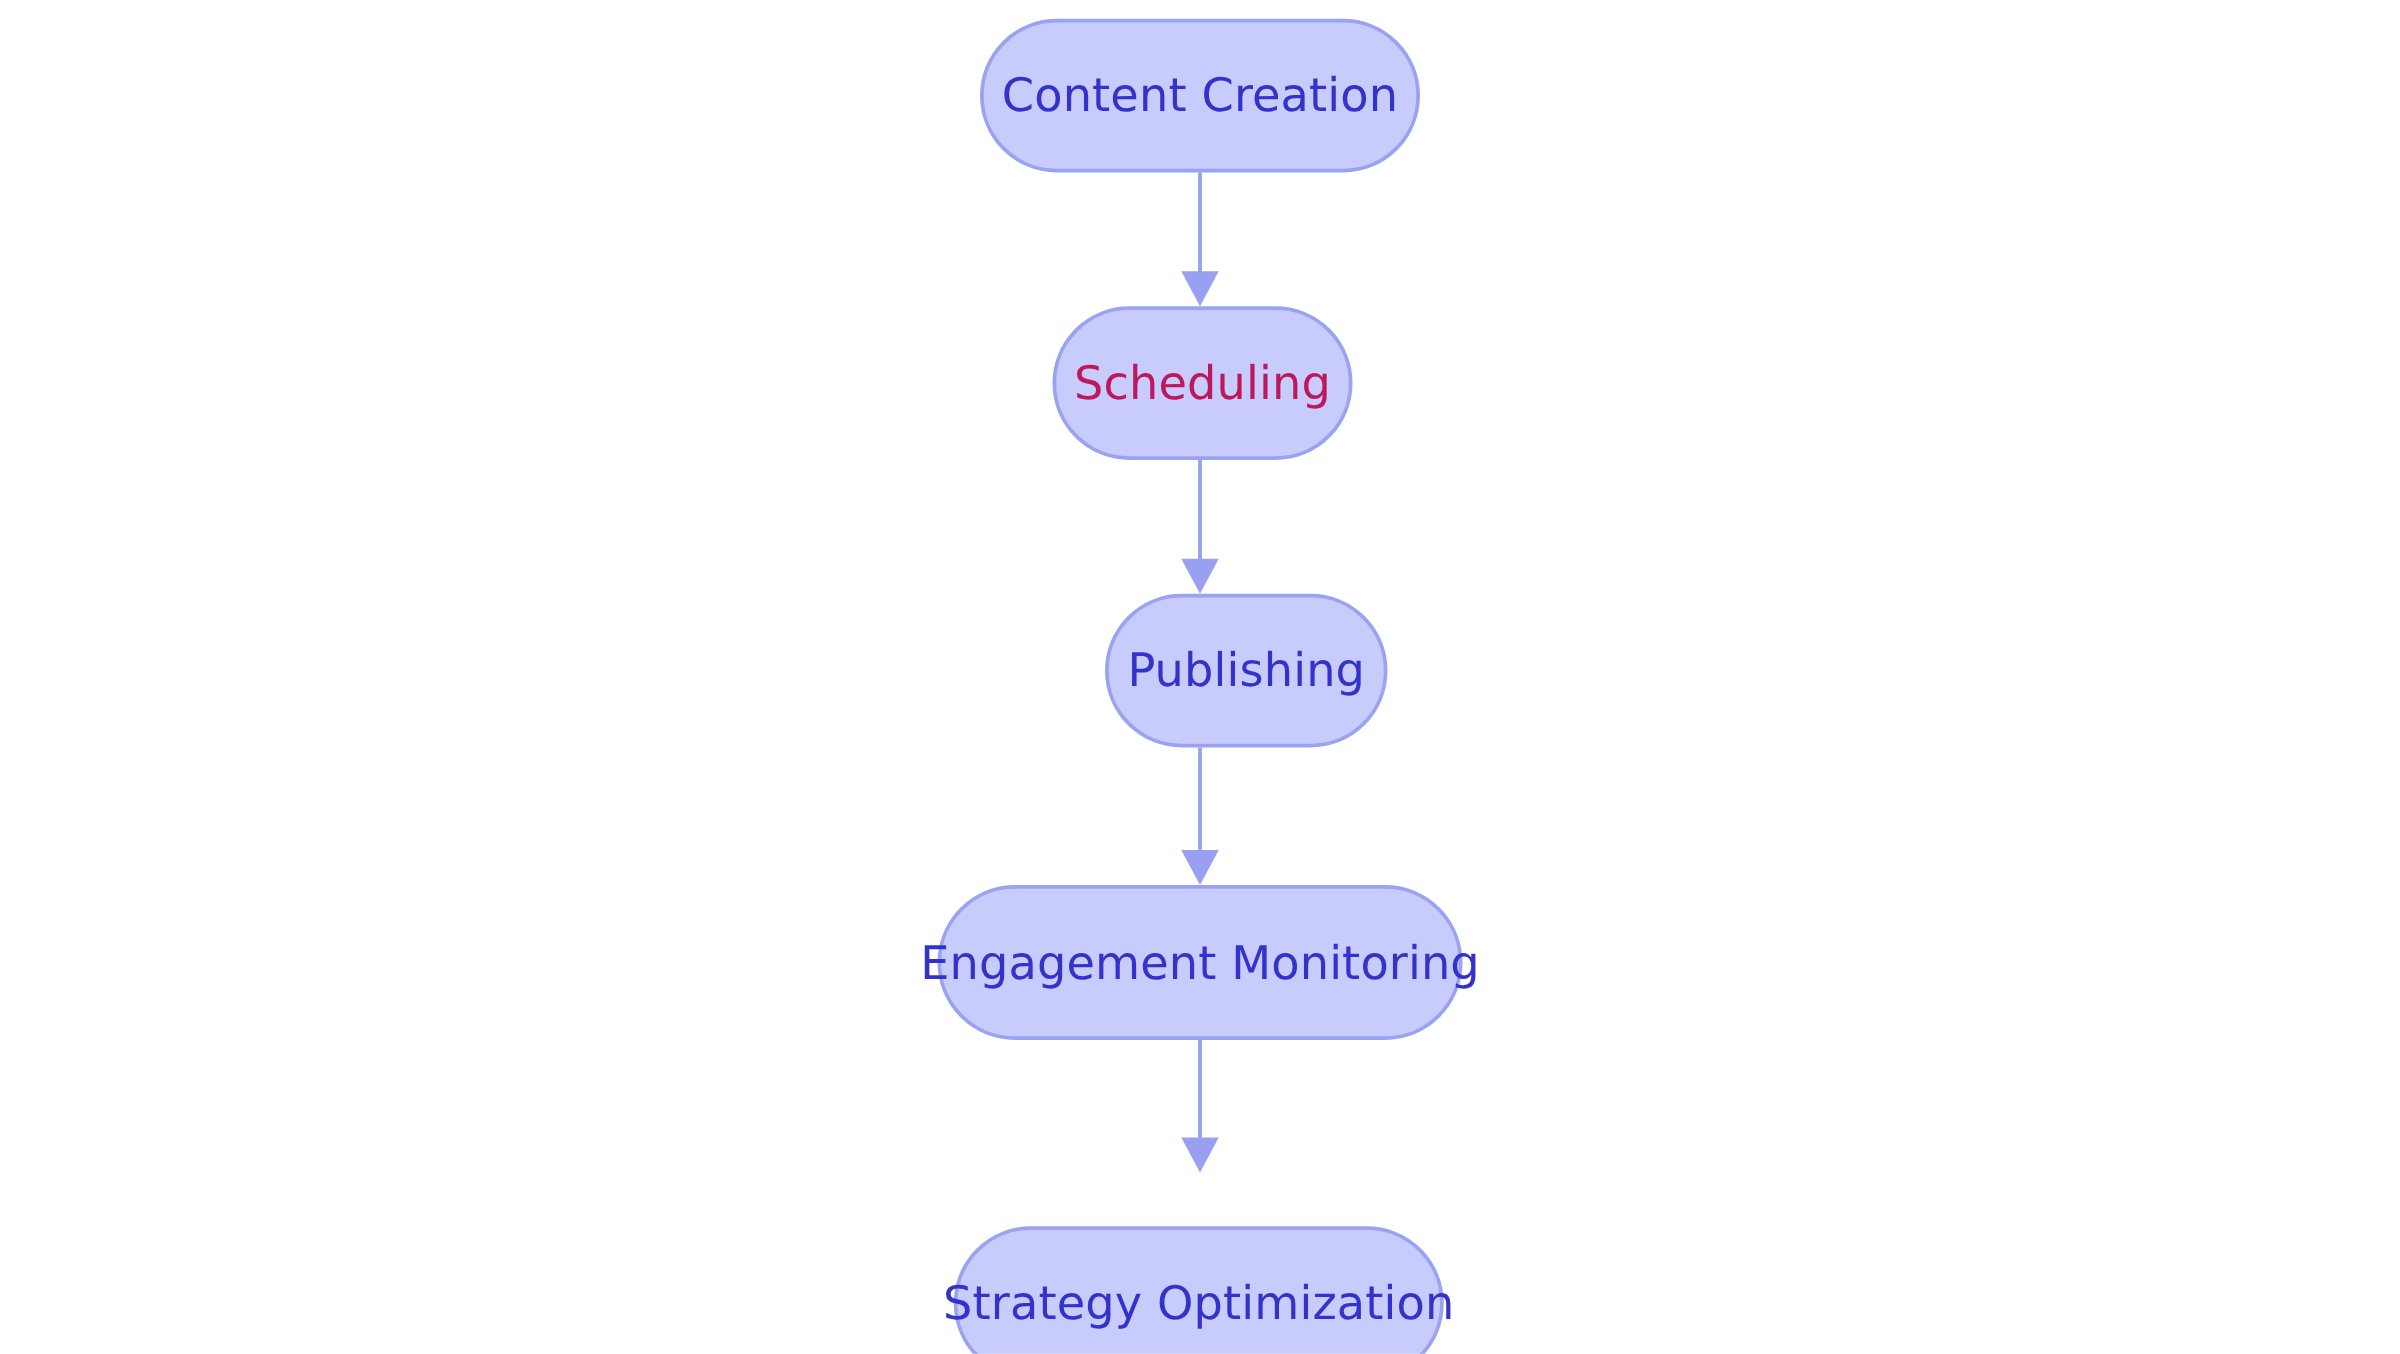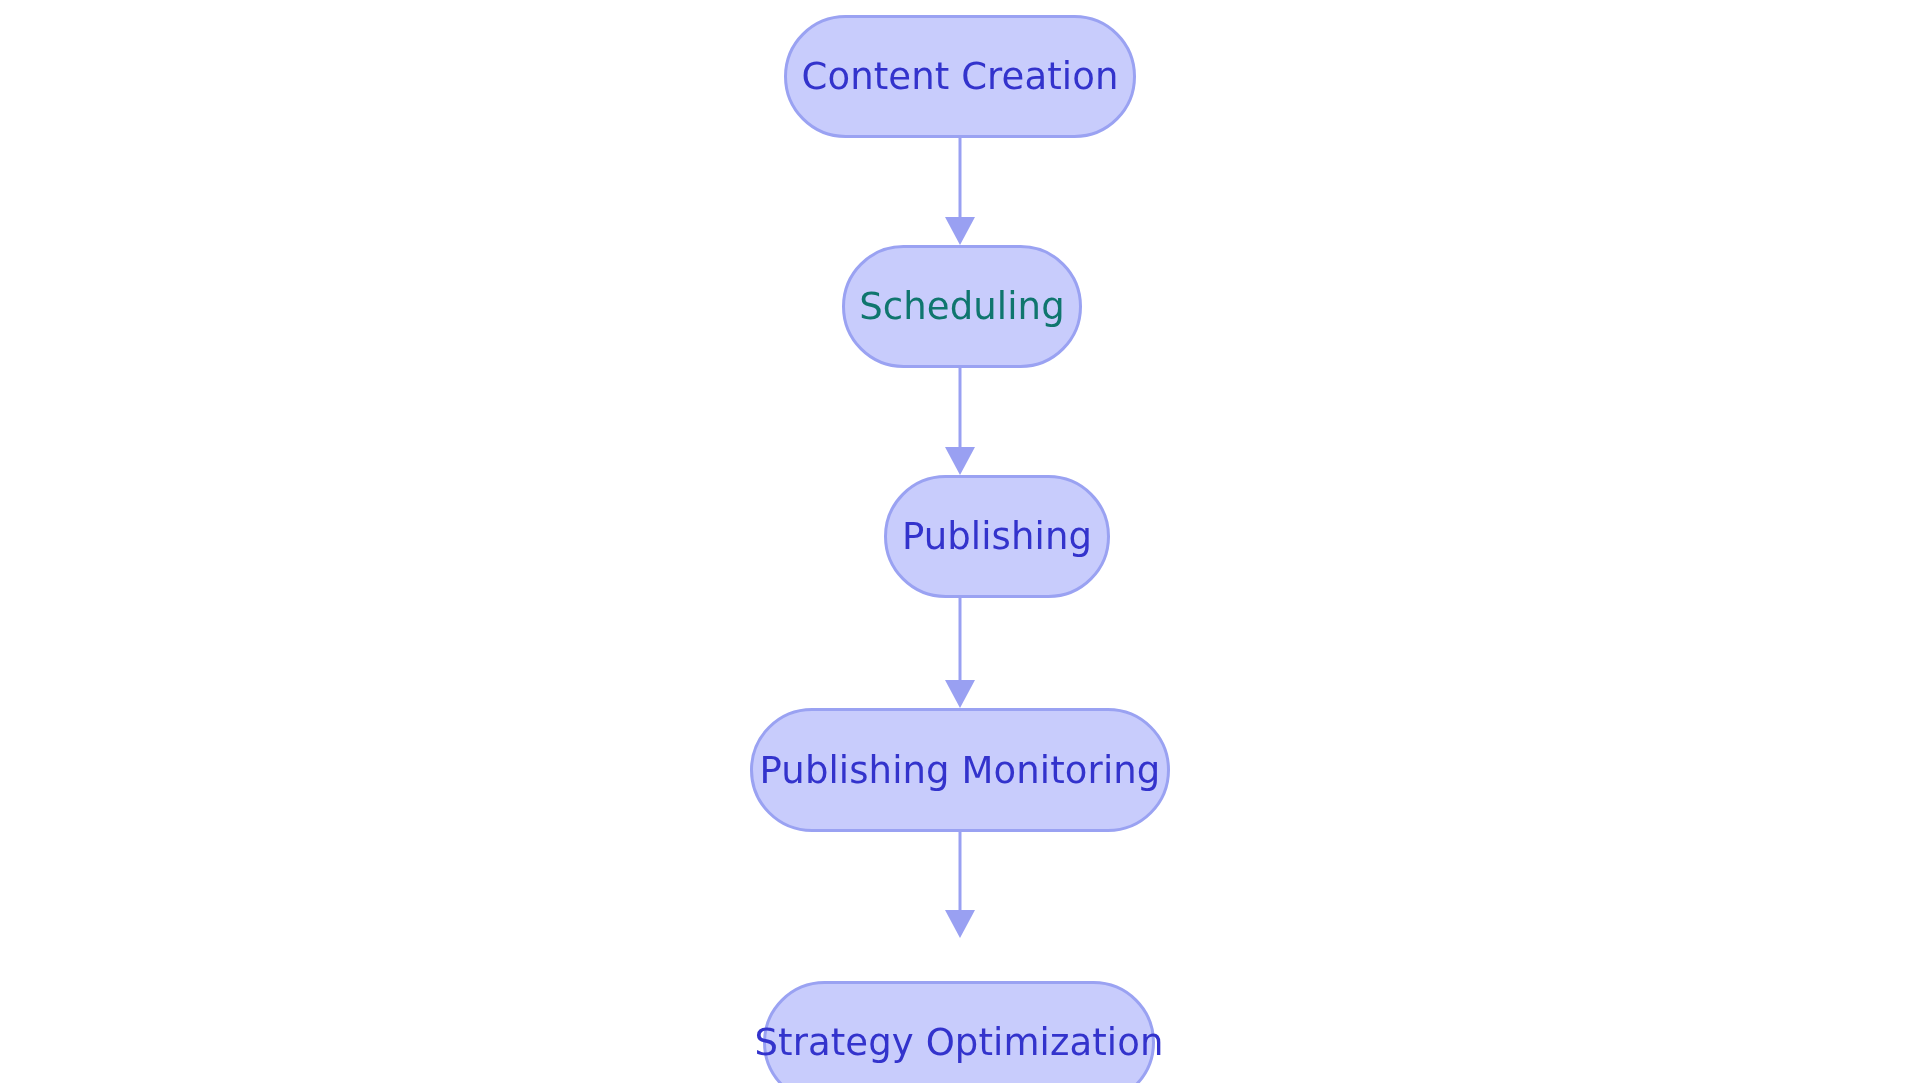--- a/index.html
+++ b/index.html
@@ -79,29 +79,29 @@
       <svg width="30" height="106" viewBox="0 0 30 106">
         <line x1="15" y1="0" x2="15" y2="80" stroke="#99A0F2" stroke-width="3"></line>
         <polygon points="0,78 30,78 15,106" fill="#99A0F2"></polygon>
       </svg>
     </div>
 
   <div class="node" id="node-0" style="left: 784px; top: 15px; width: 352px; height: 123px; background: rgb(200, 204, 252); border-color: rgb(154, 162, 242); color: rgb(51, 51, 204); justify-content: center;">
     <span class="node-label">Content Creation</span>
   </div>
 
-  <div class="node" id="node-1" style="left: 842px; top: 245px; width: 240px; height: 123px; background: rgb(200, 204, 252); border-color: rgb(154, 162, 242); color: #0f766e;">
+  <div class="node" id="node-1" style="left: 842px; top: 245px; width: 240px; height: 123px; background: rgb(200, 204, 252); border-color: rgb(154, 162, 242); color: #be185d;">
     <span class="node-label">Scheduling</span>
   </div>
 
   <div class="node" id="node-2" style="left: 884px; top: 475px; width: 226px; height: 123px; background: rgb(200, 204, 252); border-color: rgb(154, 162, 242); color: rgb(51, 51, 204);">
     <span class="node-label">Publishing</span>
   </div>
 
   <div class="node" id="node-3" style="left: 750px; top: 708px; width: 420px; height: 124px; background: rgb(200, 204, 252); border-color: rgb(154, 162, 242); color: rgb(51, 51, 204);">
-    <span class="node-label">Publishing Monitoring</span>
+    <span class="node-label">Engagement Monitoring</span>
   </div>
 
   <div class="node" id="node-4" style="left: 763px; top: 938px; width: 392px; height: 123px; background: rgb(200, 204, 252); border-color: rgb(154, 162, 242); color: rgb(51, 51, 204); margin-top: 43px;">
     <span class="node-label">Strategy Optimization</span>
   </div>
 
 </div>
 
 </body></html>

